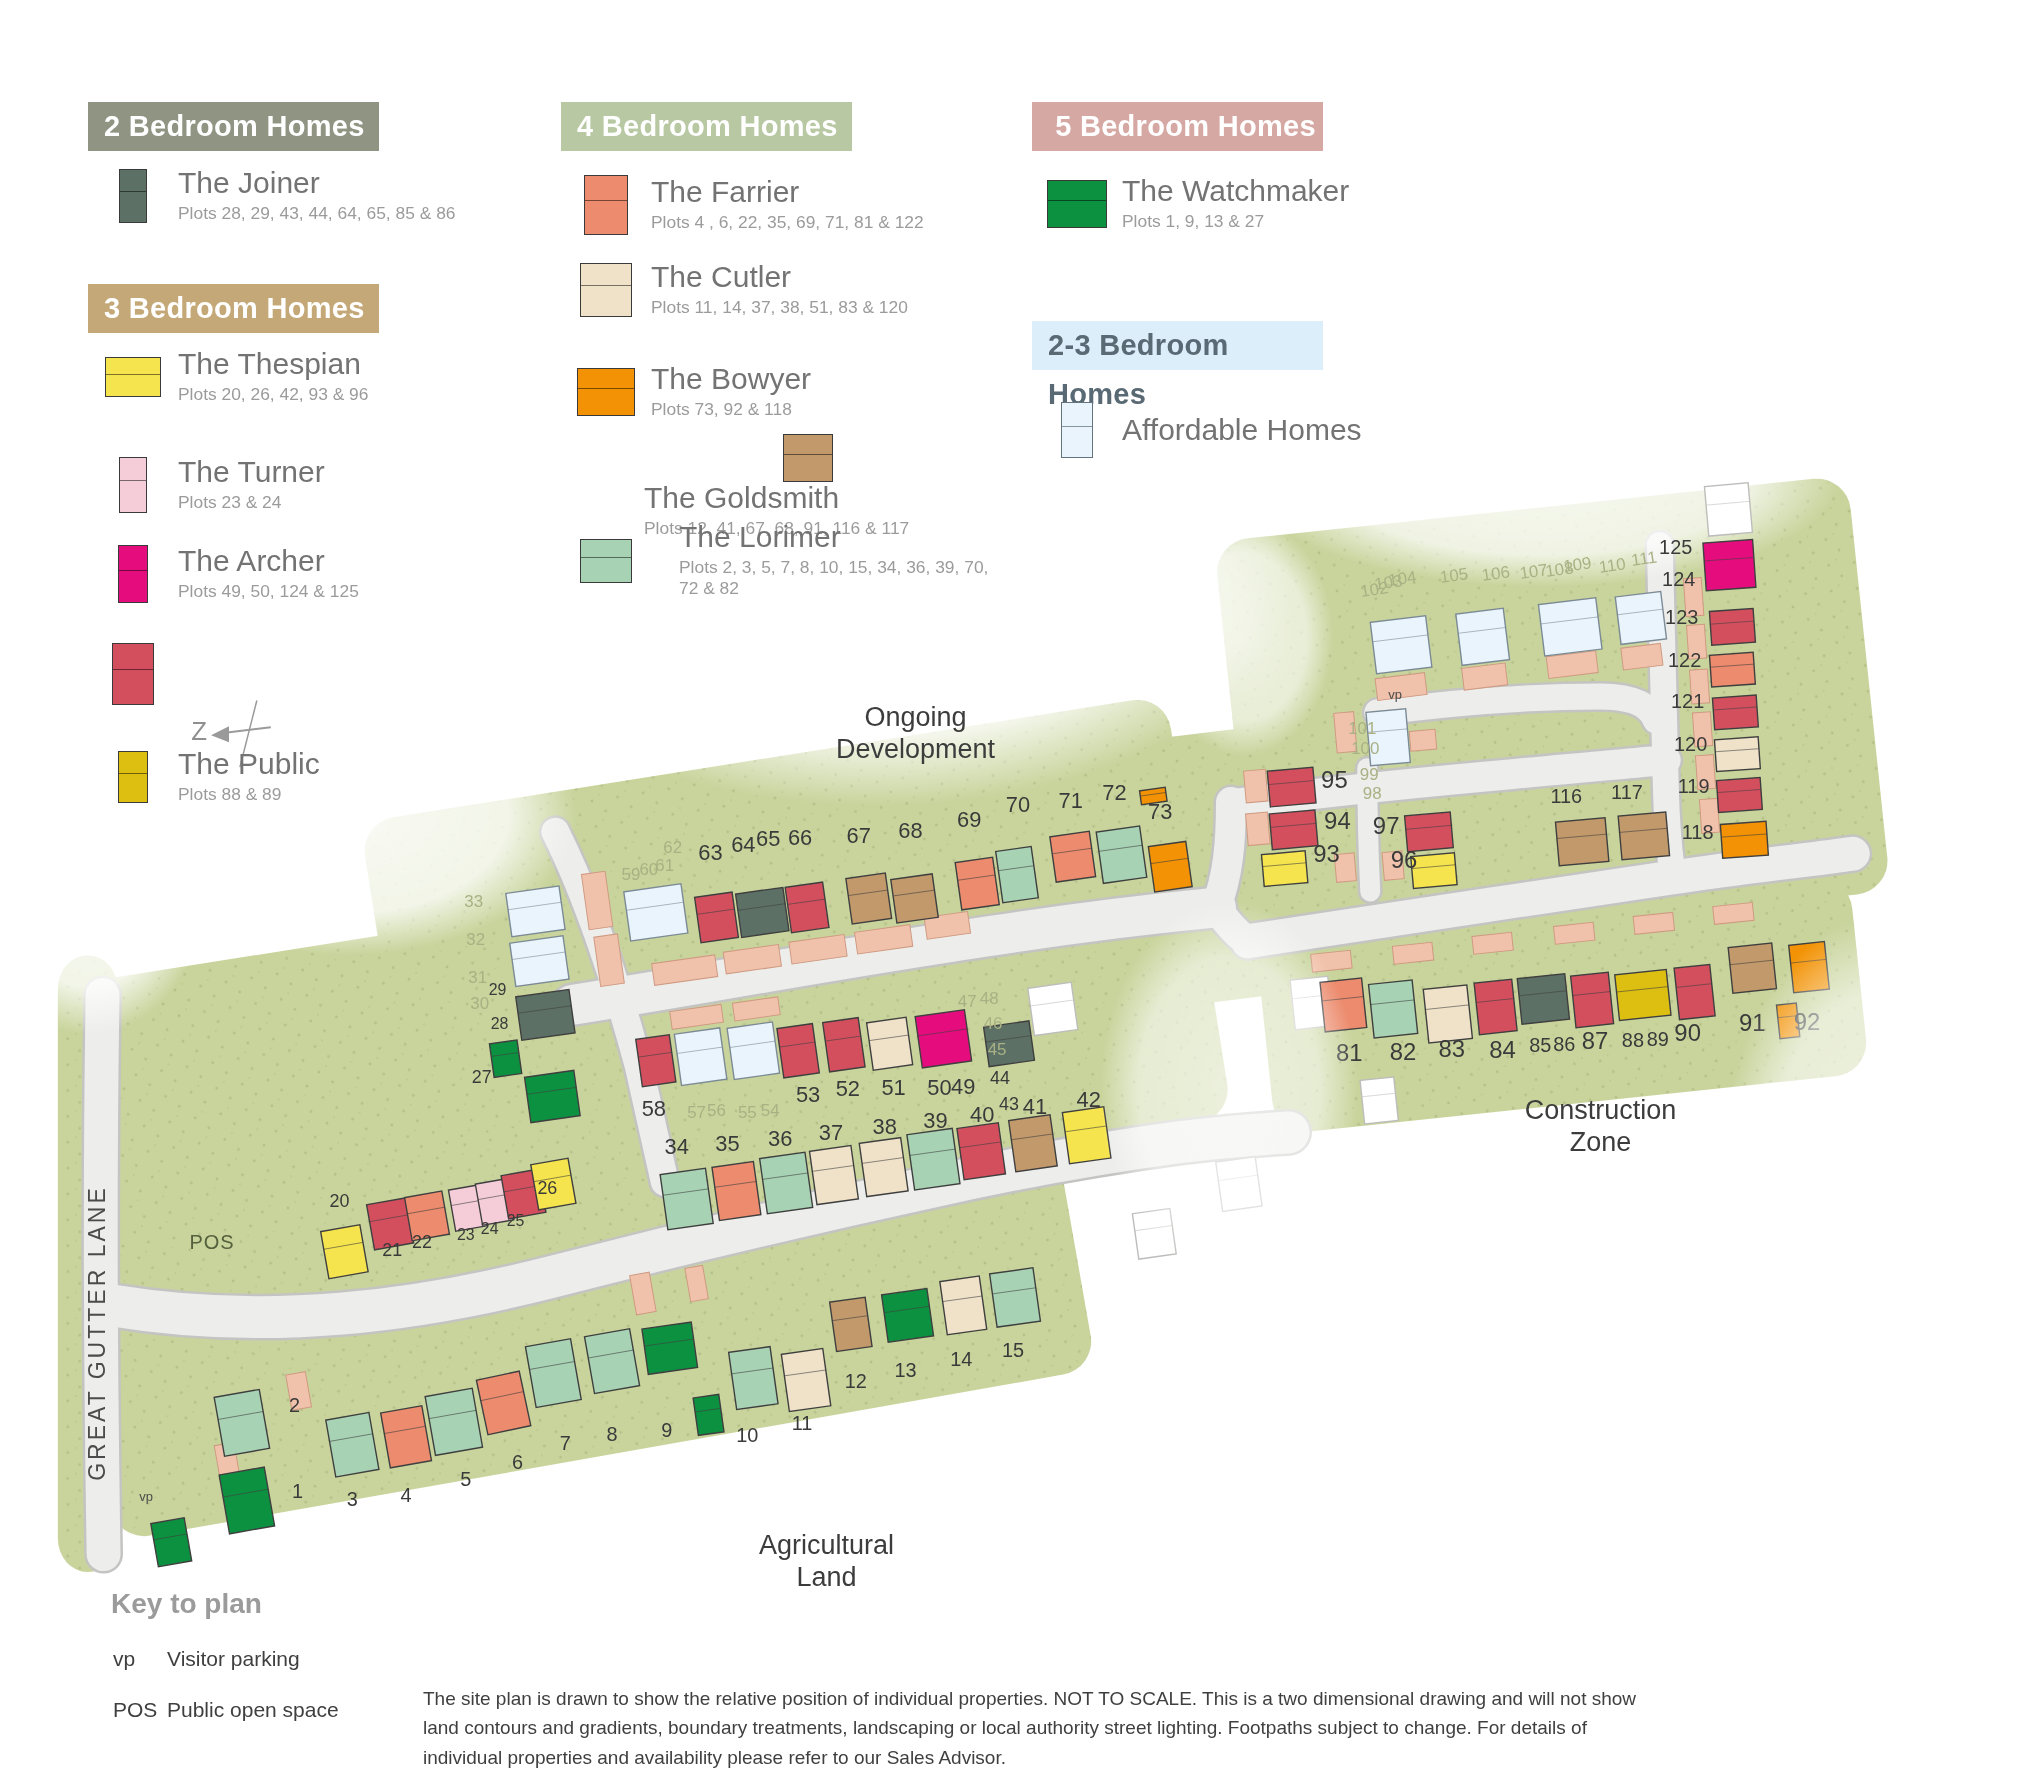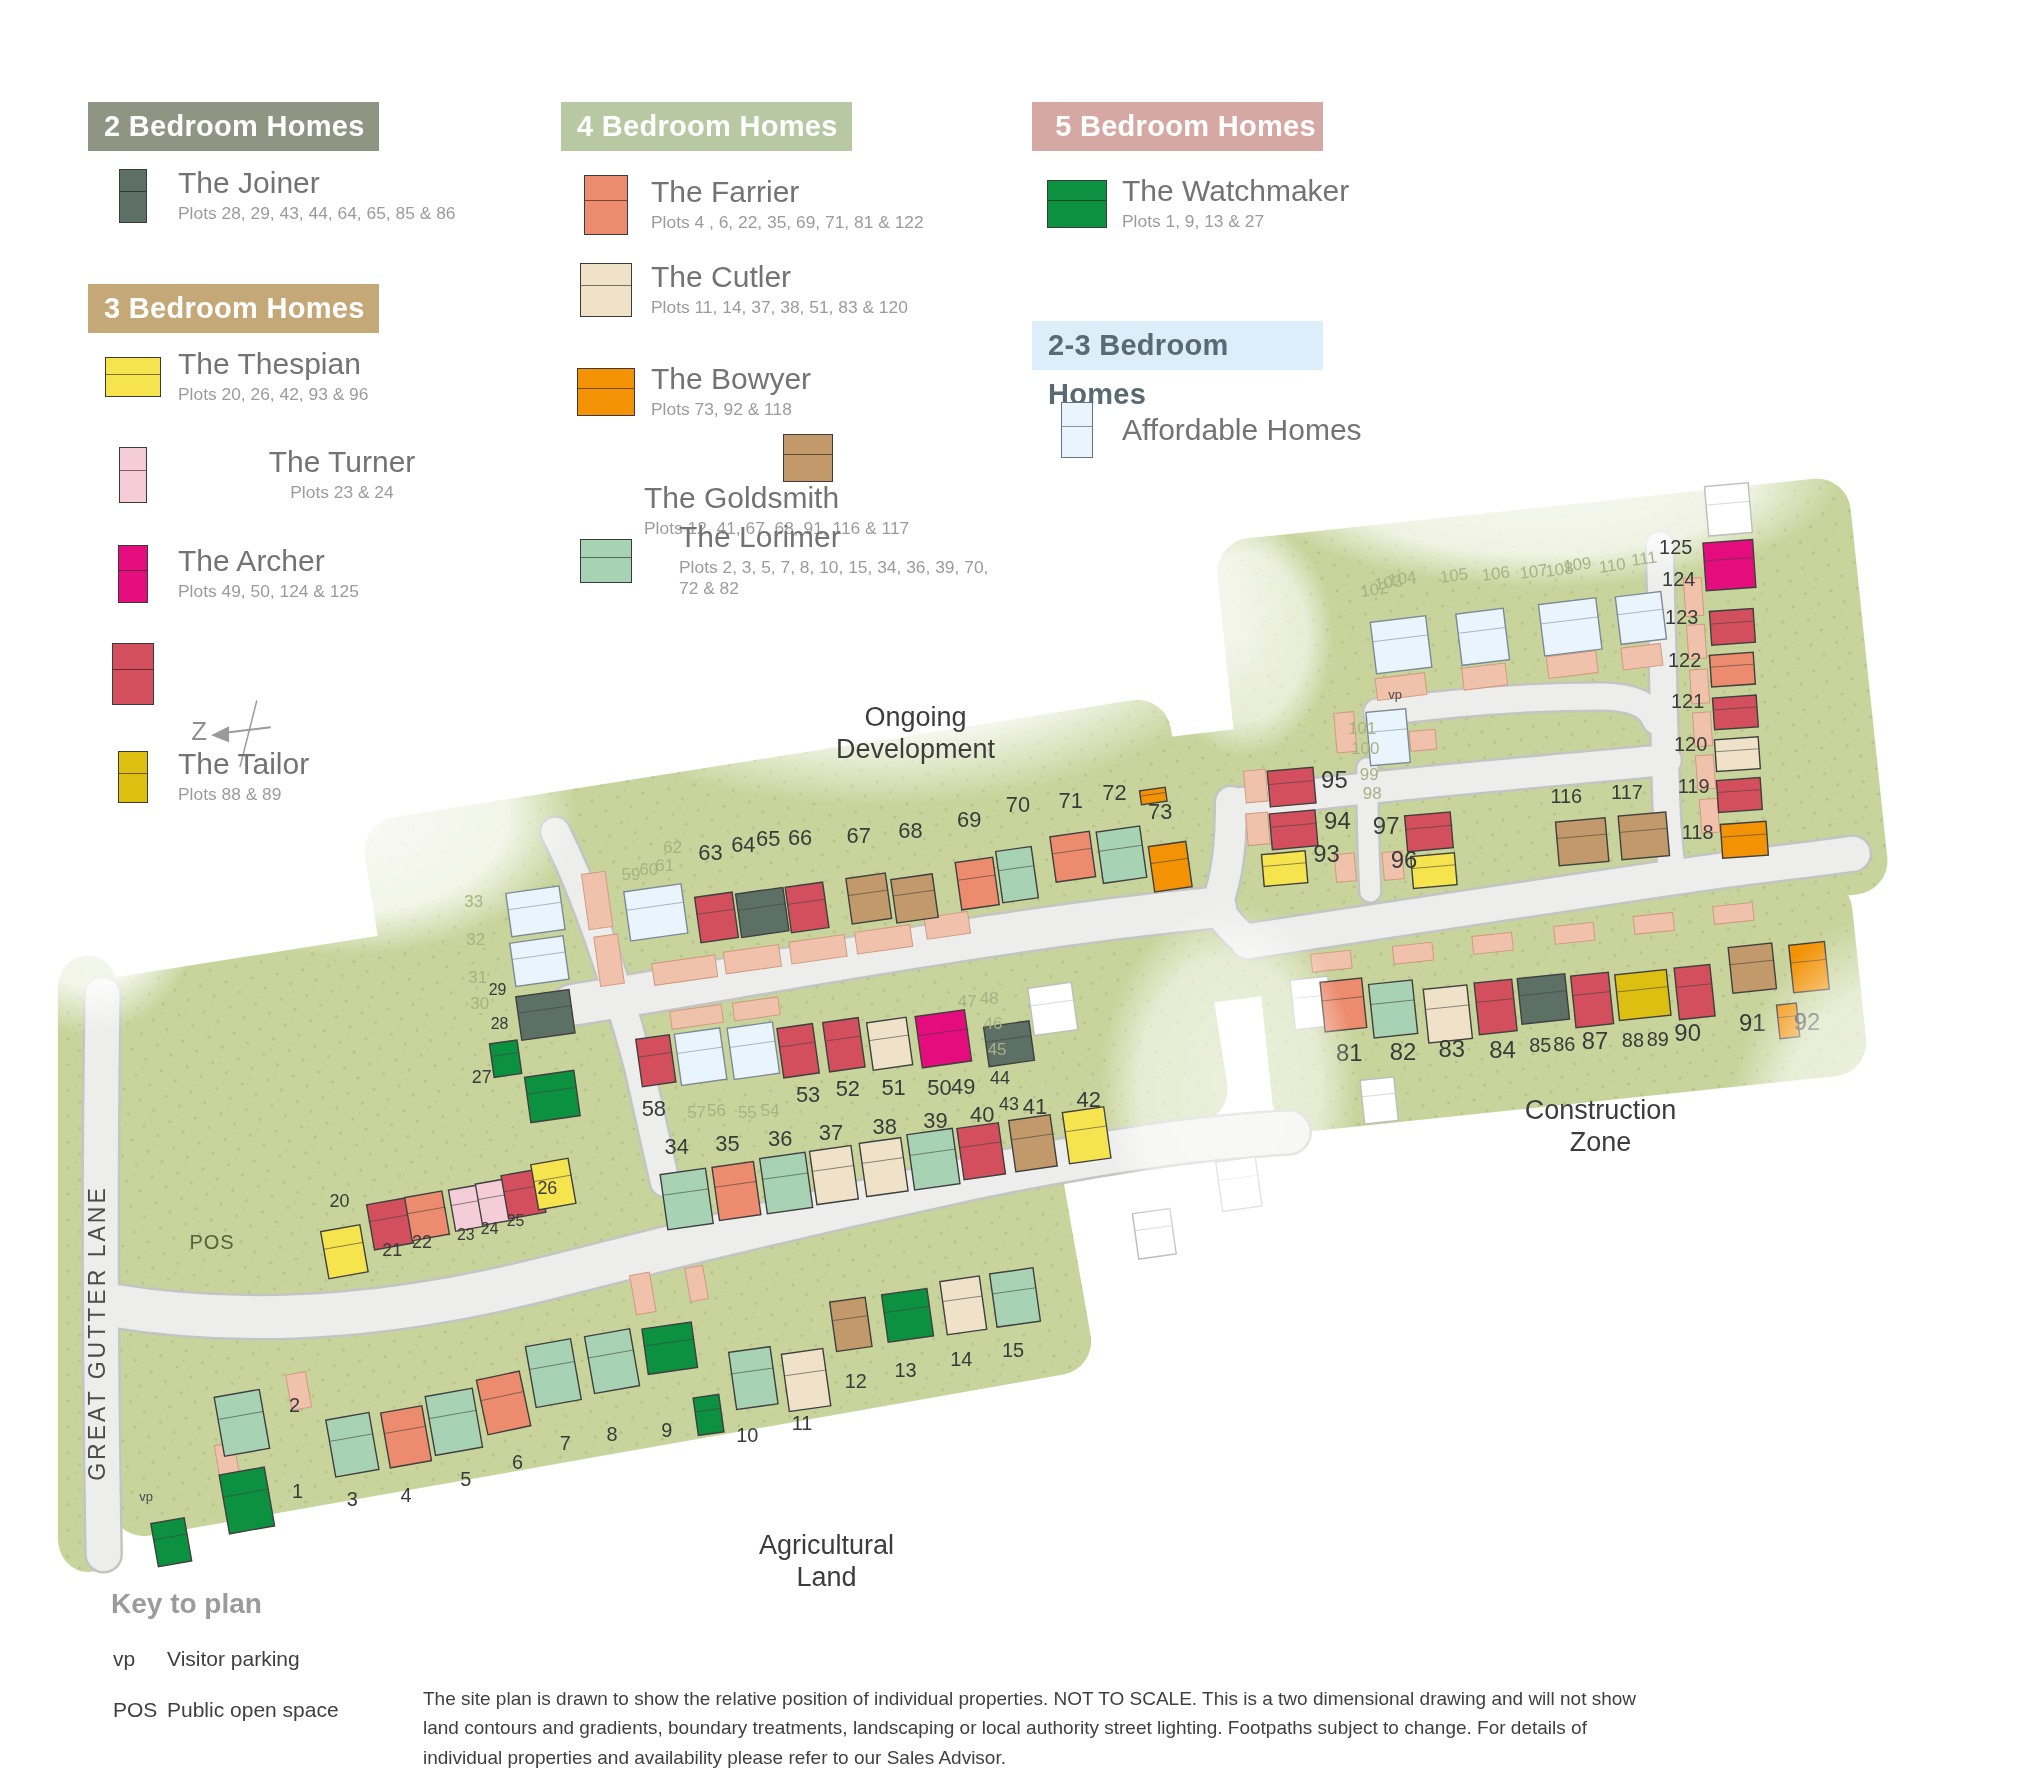--- a/index.html
+++ b/index.html
@@ -626,21 +626,21 @@
       <div class="leg-header" style="left: 88px; top: 284px; background: rgb(197, 168, 120); color: rgb(255, 255, 255);">3 Bedroom Homes</div>
       <div class="leg-item" style="left: 88px; top: 348px;">
         <div class="leg-swatch-cell">
           <div class="leg-swatch" style="width: 56px; height: 40px; background: rgb(246, 228, 78);"></div>
         </div>
         <div>
           <div class="leg-name">The Thespian</div>
           <div class="leg-plots">Plots 20, 26, 42, 93 &amp; 96</div>
         </div>
       </div>
-      <div class="leg-item" style="left: 88px; top: 446px; text-align: center;">
+      <div class="leg-item" style="left: 88px; top: 456px;">
         <div class="leg-swatch-cell">
           <div class="leg-swatch" style="width: 28px; height: 56px; background: rgb(245, 205, 217);"></div>
         </div>
         <div>
           <div class="leg-name">The Turner</div>
           <div class="leg-plots">Plots 23 &amp; 24</div>
         </div>
       </div>
       <div class="leg-item" style="left: 88px; top: 545px;">
         <div class="leg-swatch-cell">
@@ -654,21 +654,21 @@
       <div class="leg-item" style="left: 88px; top: 643px;">
         <div class="leg-swatch-cell">
           <div class="leg-swatch" style="width: 42px; height: 62px; background: rgb(212, 79, 94);"></div>
         </div>
       </div>
       <div class="leg-item" style="left: 88px; top: 748px;">
         <div class="leg-swatch-cell">
           <div class="leg-swatch" style="width: 30px; height: 52px; background: rgb(221, 191, 18);"></div>
         </div>
         <div>
-          <div class="leg-name">The Tailor</div>
+          <div class="leg-name">The Public</div>
           <div class="leg-plots">Plots 88 &amp; 89</div>
         </div>
       </div>
       <div class="leg-header" style="left: 561px; top: 102px; background: rgb(183, 200, 163); color: rgb(255, 255, 255);">4 Bedroom Homes</div>
       <div class="leg-item" style="left: 561px; top: 175px;">
         <div class="leg-swatch-cell">
           <div class="leg-swatch" style="width: 44px; height: 60px; background: rgb(236, 139, 109);"></div>
         </div>
         <div>
           <div class="leg-name">The Farrier</div>

